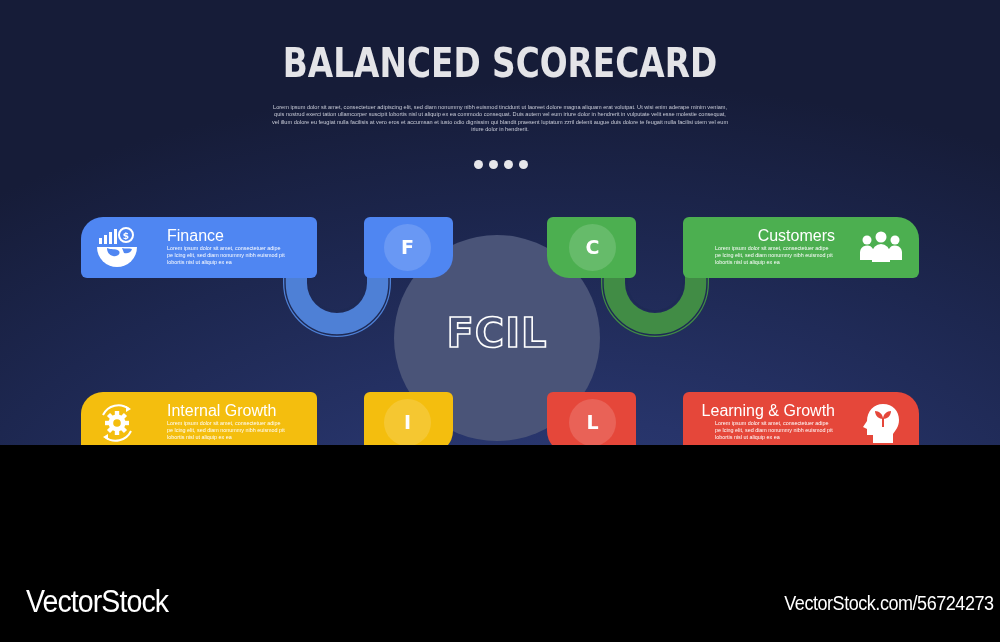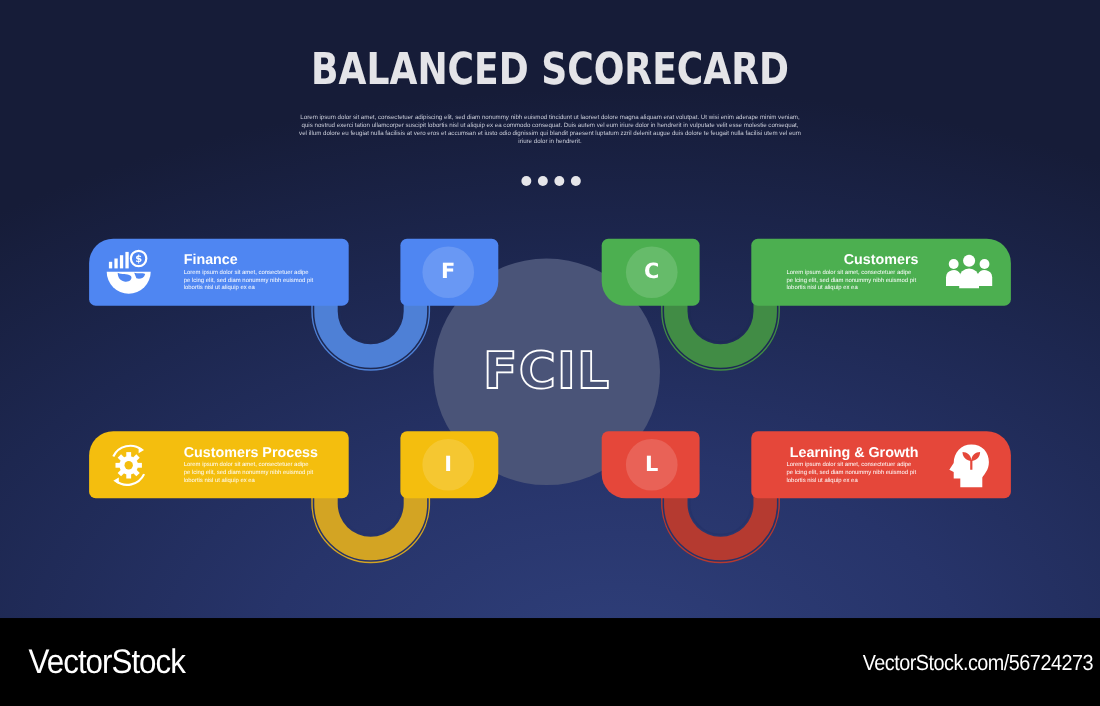--- a/index.html
+++ b/index.html
@@ -2,21 +2,21 @@
 <html><head>
 <meta charset="utf-8">
 <style>
   html, body { margin: 0; padding: 0; }
   body {
     width: 1000px; height: 642px; position: relative; overflow: hidden;
     background: #000;
     font-family: "Liberation Sans", "DejaVu Sans", sans-serif;
   }
   .canvas {
-    position: absolute; left: 0; top: 0; width: 1000px; height: 562px;
+    position: absolute; left: 0; top: 0; width: 1000px; height: 445px;
     background: radial-gradient(ellipse 900px 520px at 560px 600px, #2f3f7a 0%, #27346a 35%, #1d2750 70%, #161c38 100%);
     overflow: hidden;
   }
   .title {
     position: absolute; left: 0; width: 1000px; top: 38px; text-align: center;
     color: #e4e4e8; font-family: "DejaVu Sans", sans-serif; font-weight: bold;
     font-size: 40px; letter-spacing: 0px; transform: scaleX(0.82); transform-origin: center;
     line-height: 50px;
   }
   .subtitle {
@@ -25,35 +25,35 @@
   }
   .dots { position: absolute; left: 474px; top: 160px; display: flex; gap: 6px; }
   .dot { width: 9px; height: 9px; border-radius: 50%; background: #e6e6ea; }
 
   .center-circle {
     position: absolute; left: 394px; top: 235px; width: 206px; height: 206px; border-radius: 50%;
     background: #4a5478;
   }
   .center-label {
     position: absolute; left: 394px; top: 310px; width: 206px; text-align: center;
-    font-family: "DejaVu Sans", sans-serif; font-weight: bold; font-size: 46px;
+    font-family: "DejaVu Sans", sans-serif; font-weight: bold; font-size: 40px;
     color: transparent; -webkit-text-stroke: 1.6px #ffffff; letter-spacing: 1px;
   }
 
   svg.ushapes { position: absolute; left: 0; top: 0; width: 1000px; height: 562px; }
 
   .card {
     position: absolute; height: 61px; color: #fff; box-sizing: border-box;
   }
   .card.left-info { border-radius: 22px 6px 6px 6px; }
   .card.right-info { border-radius: 6px 22px 6px 6px; }
   .card.left-tab { border-radius: 6px 6px 22px 6px; }
   .card.right-tab { border-radius: 6px 6px 6px 22px; }
 
-  .card-title { position: absolute; top: 12px; font-weight: bold; font-size: 13px; line-height: 14px; }
+  .card-title { position: absolute; top: 12px; font-weight: normal; font-size: 16px; line-height: 14px; }
   .card-desc { position: absolute; top: 28px; font-size: 5.4px; line-height: 7px; width: 120px; }
   .left-info .card-title, .left-info .card-desc { left: 86px; text-align: left; }
   .right-info .card-title, .right-info .card-desc { right: 84px; text-align: left; }
 
   .card-icon { position: absolute; top: 9px; width: 44px; height: 44px; }
   .left-info .card-icon { left: 14px; }
   .right-info .card-icon { right: 16px; }
 
   .letter-badge {
     position: absolute; top: 7px; width: 47px; height: 47px; border-radius: 50%;
@@ -157,21 +157,21 @@
       <path d="M13,33 L8,36 L13,39 Z" fill="#fff"></path>
       <g transform="translate(22 22)">
         <circle r="8.5" fill="#fff"></circle>
         <rect x="-2.2" y="-12" width="4.4" height="24" fill="#fff"></rect>
         <rect x="-2.2" y="-12" width="4.4" height="24" fill="#fff" transform="rotate(45)"></rect>
         <rect x="-2.2" y="-12" width="4.4" height="24" fill="#fff" transform="rotate(90)"></rect>
         <rect x="-2.2" y="-12" width="4.4" height="24" fill="#fff" transform="rotate(135)"></rect>
         <circle r="3.8" fill="#f4be0e"></circle>
       </g>
     </svg>
-    <div class="card-title">Customers Process</div>
+    <div class="card-title">Internal Growth</div>
     <div class="card-desc">Lorem ipsum dolor sit amet, consectetuer adipe pe lcing elit, sed diam nonummy nibh euismod pit lobortis nisl ut aliquip ex ea</div>
   </div>
   <div class="card left-tab" style="left:364px; top:392px; width:89px; background:#f4be0e;">
     <div class="letter-badge">I</div>
   </div>
 
   <div class="card right-tab" style="left:547px; top:392px; width:89px; background:#e5473a;">
     <div class="letter-badge">L</div>
   </div>
   <div class="card right-info" style="left:683px; top:392px; width:236px; background:#e5473a;">

